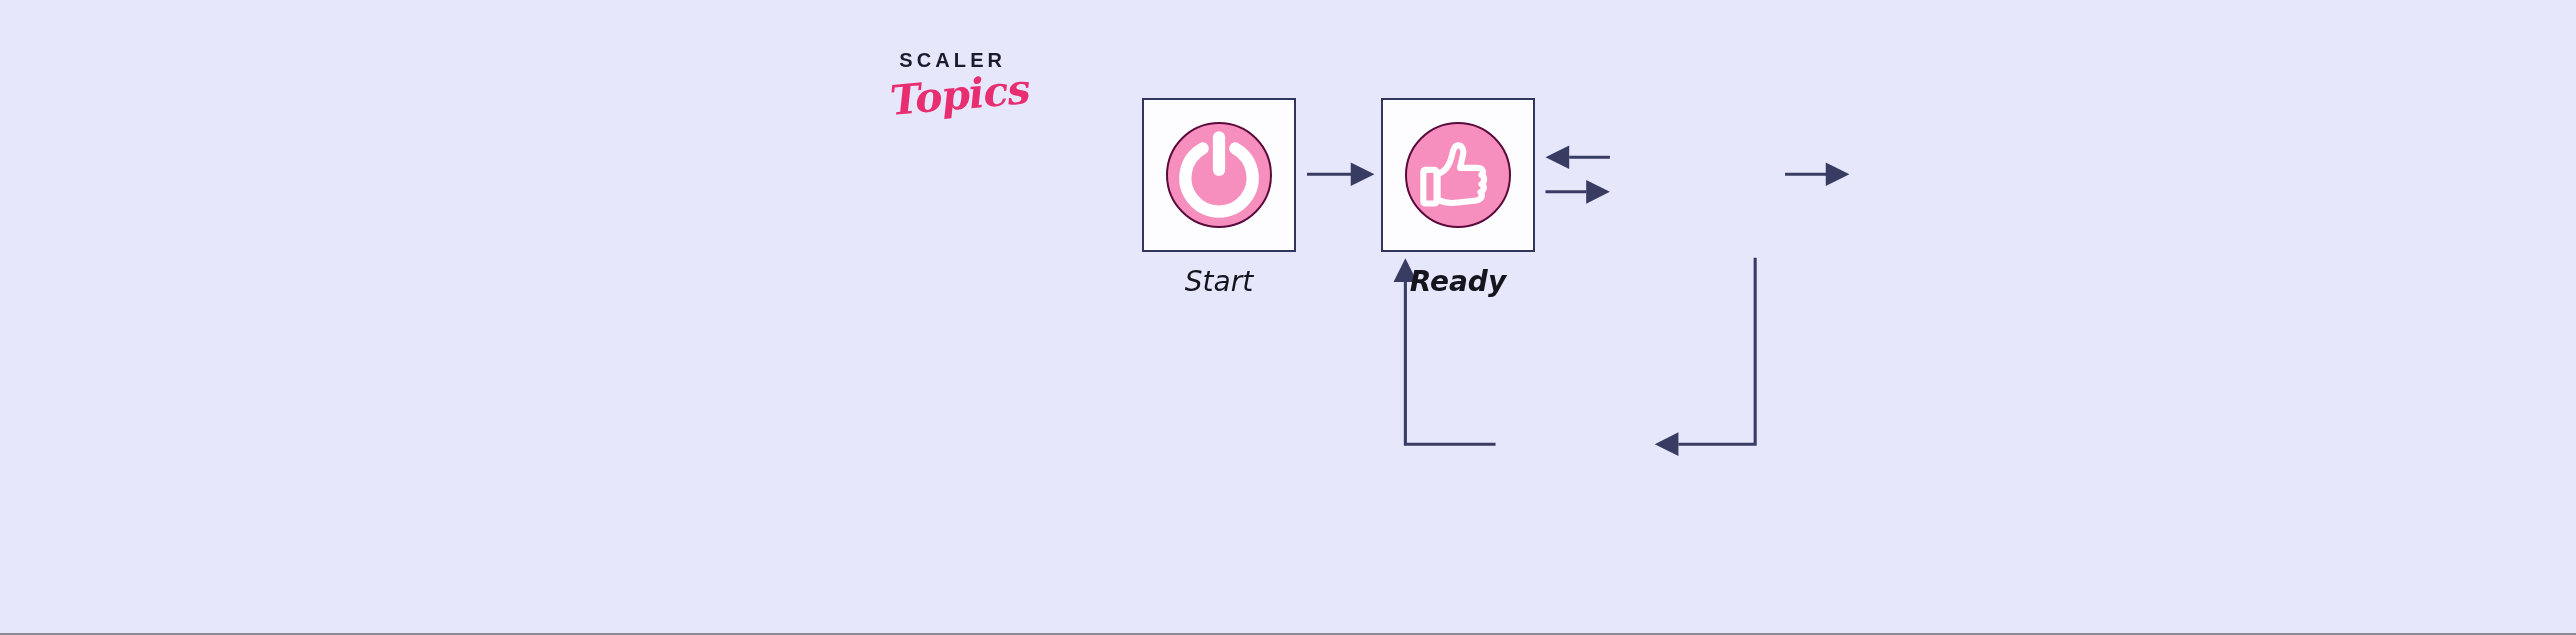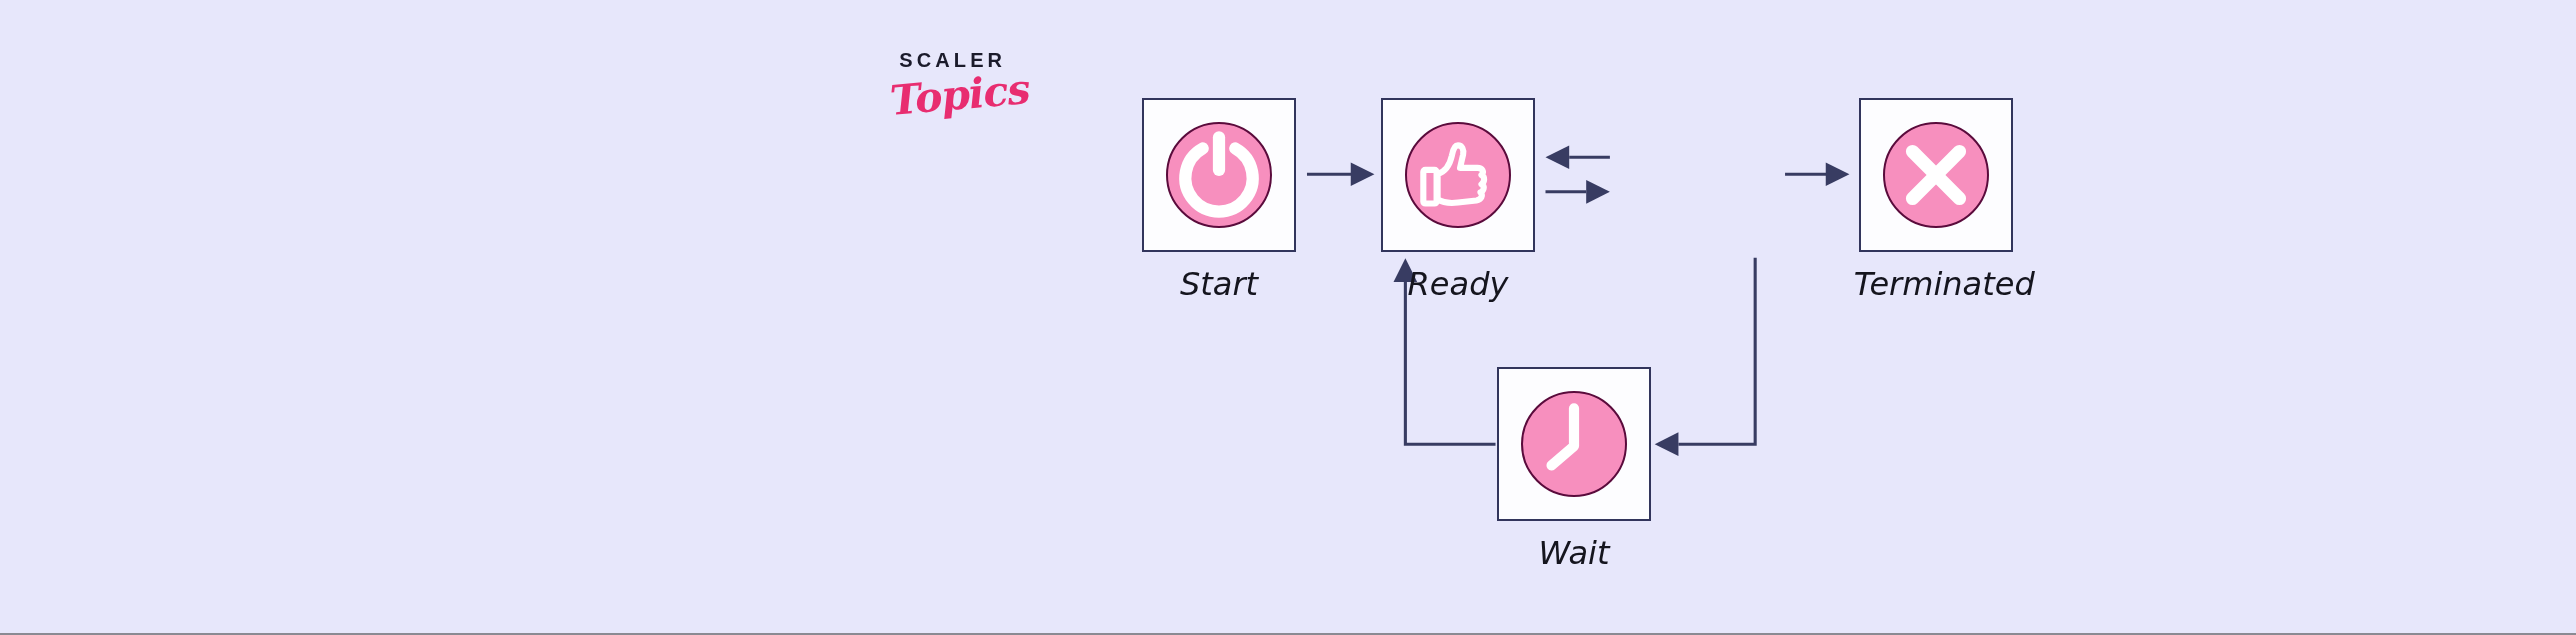--- a/index.html
+++ b/index.html
@@ -24,35 +24,35 @@
   .logo{position:absolute;left:890px;top:47px;width:155px;height:113px;}
   .brand{position:absolute;left:9.3px;top:2.1px;font-family:"Liberation Sans",sans-serif;
          font-weight:900;font-size:20px;letter-spacing:4.1px;color:var(--brand-text);}
   .subbrand{position:absolute;left:0px;top:24px;font-family:"DejaVu Serif",serif;
             font-style:italic;font-weight:700;font-size:41px;color:var(--subbrand-text);
             transform:rotate(-5deg);letter-spacing:-1px;}
 
   
   .node{position:absolute;width:154px;}
   #node-start{left:1142px;top:98px;}
-  #node-ready{left:1381px;top:98px;}
+  #node-ready{left:1381px;top:98px;font-weight:bold;}
   #node-running{left:1620px;top:98px;}
   #node-terminated{left:1859px;top:98px;}
   #node-wait{left:1497px;top:367px;}
 
   .box{width:154px;height:154px;box-sizing:border-box;background:var(--box-fill);
        border:2.6px solid var(--box-border);display:flex;align-items:center;justify-content:center;}
   .circle{width:106px;height:106px;box-sizing:border-box;border-radius:50%;
           background:var(--circle-fill);border:2.1px solid var(--circle-border);
           display:flex;align-items:center;justify-content:center;}
   .icon{width:102px;height:102px;display:block;}
   .icon *{stroke:var(--icon);fill:none;stroke-linecap:round;stroke-linejoin:round;}
 
   .label{margin-top:15.5px;width:100%;text-align:center;font-family:"DejaVu Sans",sans-serif;
-         font-style:italic;font-size:32px;line-height:1;color:var(--label-text);white-space:nowrap;}
+         font-style:italic;font-size:28px;line-height:1;color:var(--label-text);white-space:nowrap;}
   #node-terminated .label{margin-left:-5.2px;width:164px;}
 
   
   .edges{position:absolute;left:0;top:0;width:3091px;height:636px;}
   .edge-line{stroke:var(--arrow);stroke-width:6;fill:none;}
   .edge-head{fill:var(--arrow);stroke:none;}
 
   .bottom-bar{position:absolute;left:0;bottom:0;width:3091px;height:2.6px;background:var(--bottom-bar);}
 </style>
 </head>
@@ -110,38 +110,17 @@
         <svg class="icon" viewBox="0 0 100 100">
           <rect x="16" y="45" width="13" height="33" rx="2" stroke-width="6"></rect>
           <path d="M30 74 L30 49 C37 47 42 40 44 31 C45 25 47 21 50 21 C54 21 56 25 55 30 L52 43 L69 43 C74 43 76 47 73 50 C77 52 76 57 73 59 C77 61 75 66 72 67 C75 70 73 74 68 75 L50 77 C42 78 35 77 30 74 Z" stroke-width="6"></path>
         </svg>
       </div>
     </div>
     <div class="label">Ready</div>
   </div>
 
 
-  <div class="node" id="node-terminated">
-    <div class="box">
-      <div class="circle">
-        <svg class="icon" viewBox="0 0 100 100">
-          <line x1="27" y1="27" x2="73" y2="73" stroke-width="13"></line>
-          <line x1="73" y1="27" x2="27" y2="73" stroke-width="13"></line>
-        </svg>
-      </div>
-    </div>
-    <div class="label">Terminated</div>
-  </div>
 
-  <div class="node" id="node-wait">
-    <div class="box">
-      <div class="circle">
-        <svg class="icon" viewBox="0 0 100 100">
-          <polyline points="50,15 50,52 28,71" stroke-width="10"></polyline>
-        </svg>
-      </div>
-    </div>
-    <div class="label">Wait</div>
-  </div>
 
   <div class="bottom-bar"></div>
 </div>
 
 
 </body></html>

